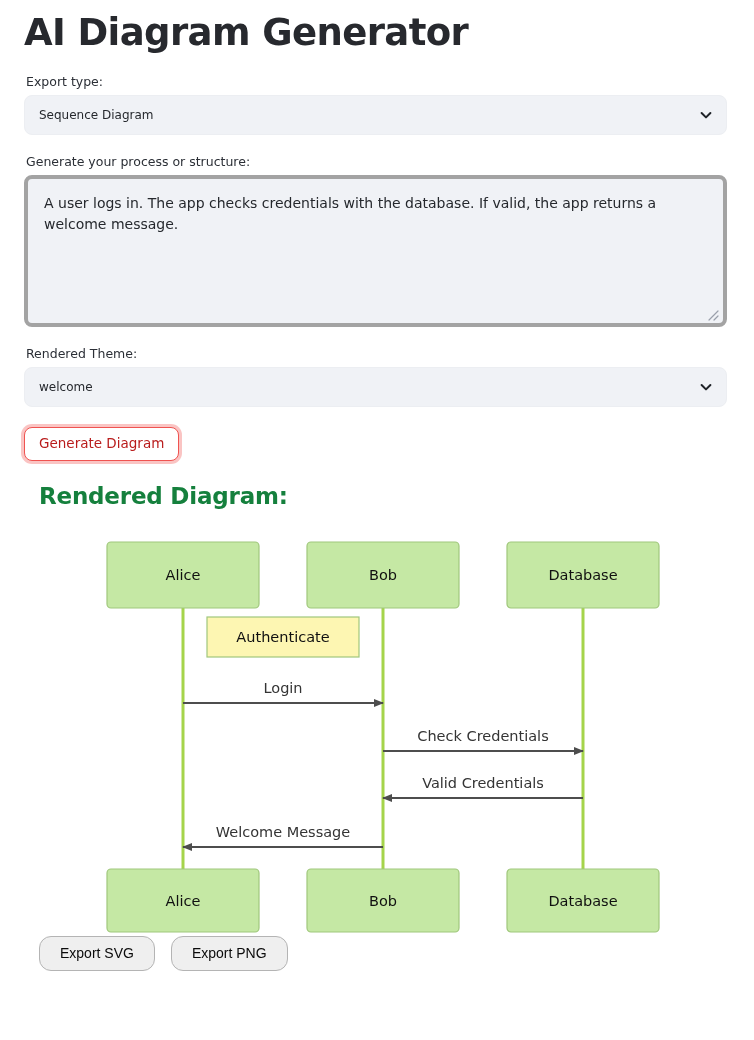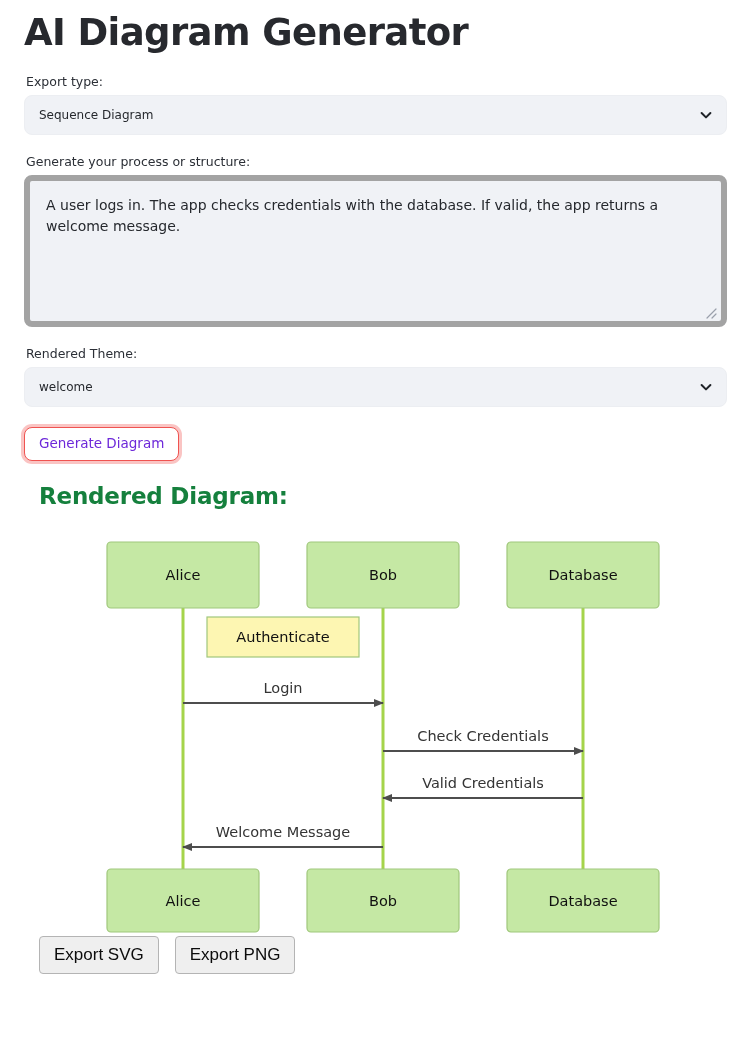--- a/index.html
+++ b/index.html
@@ -66,21 +66,21 @@
     pointer-events: none;
     display: block;
   }
   .chevron svg { display: block; }
 
   
   .textarea-box {
     width: 703px;
     height: 152px;
     background: #f0f2f6;
-    border: 6px solid #a3a3a3;
+    border: 4px solid #a3a3a3;
     border-radius: 8px;
     padding: 14px 16px;
     font-size: 14px;
     line-height: 1.55;
     color: #25282d;
     position: relative;
     cursor: text;
   }
   .resize-grip {
     position: absolute;
@@ -90,21 +90,21 @@
     height: 14px;
   }
 
   
   .gen-wrap { margin-top: 20px; }
   .gen-btn {
     display: inline-block;
     background: #ffffff;
     border: 1px solid #ef5350;
     border-radius: 8px;
-    color: #6d28d9;
+    color: #b91c1c;
     font-size: 13.5px;
     padding: 9px 14px 10px 14px;
     line-height: 1;
     cursor: pointer;
     box-shadow: 0 0 0 3px rgba(239,83,80,0.34);
     font-family: "DejaVu Sans", "Liberation Sans", sans-serif;
   }
 
   .section-title {
     font-size: 23px;
@@ -126,24 +126,24 @@
   
   .export-row {
     display: flex;
     gap: 16px;
     margin-top: 2px;
     padding-left: 15px;
   }
   .export-btn {
     background: #efefef;
     border: 1px solid #b4b4b4;
-    border-radius: 4px;
-    font-size: 17px;
+    border-radius: 12px;
+    font-size: 14px;
     color: #0b0b0b;
-    padding: 8px 14px;
+    padding: 8px 20px;
     cursor: pointer;
     font-family: "Liberation Sans", sans-serif;
     line-height: 1.2;
   }
 </style>
 </head>
 <body>
 
 <div class="page">
 

